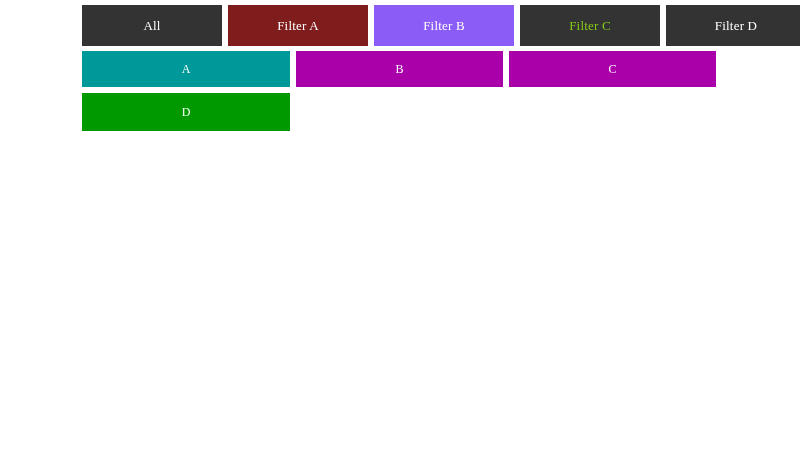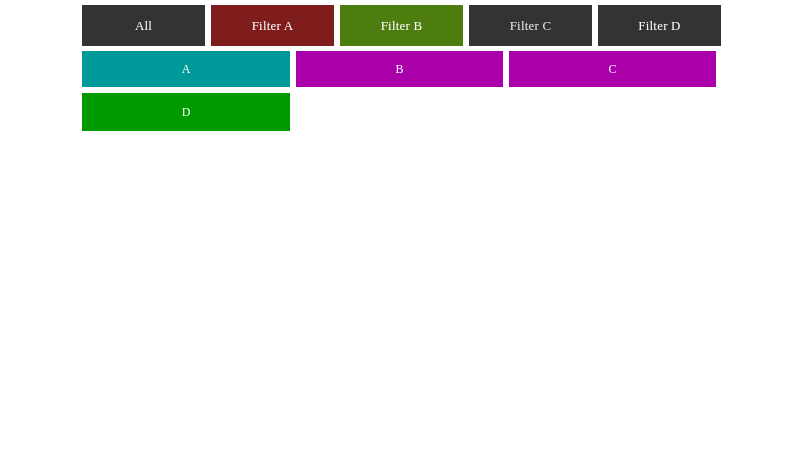--- a/index.html
+++ b/index.html
@@ -28,21 +28,21 @@
     left: 82px;
     top: 5px;
     width: 636px;
     display: flex;
     flex-wrap: nowrap;
     gap: 6px;
   }
 
   .filter-button {
     flex: 0 0 auto;
-    width: 123px;
+    width: 140px;
     height: 41px;
     background: #333333;
     color: #ffffff;
     border: 0;
     padding: 0;
     margin: 0;
     display: flex;
     align-items: center;
     justify-content: center;
     font-family: "Liberation Serif", "DejaVu Serif", serif;
@@ -100,24 +100,24 @@
 
 <div id="app">
 
   <div class="filter-bar">
     <button class="filter-button" style="background-color: rgb(51, 51, 51); color: rgb(255, 255, 255);">
       <span>All</span>
     </button>
     <button class="filter-button" style="background-color: #7f1d1d; color: rgb(255, 255, 255);">
       <span>Filter A</span>
     </button>
-    <button class="filter-button" style="background-color: #4d7c0f; color: rgb(255, 255, 255);">
+    <button class="filter-button" style="background-color: #8b5cf6; color: rgb(255, 255, 255);">
       <span>Filter B</span>
     </button>
-    <button class="filter-button" style="background-color: rgb(51, 51, 51); color: #e5e5e5;">
+    <button class="filter-button" style="background-color: rgb(51, 51, 51); color: #84cc16;">
       <span>Filter C</span>
     </button>
     <button class="filter-button" style="background-color: rgb(51, 51, 51); color: rgb(255, 255, 255);">
       <span>Filter D</span>
     </button>
   </div>
 
   <div class="grid">
     <div class="grid-item w-a" style="background-color: rgb(0, 153, 153);">
       <span class="grid-item-label">A</span>

